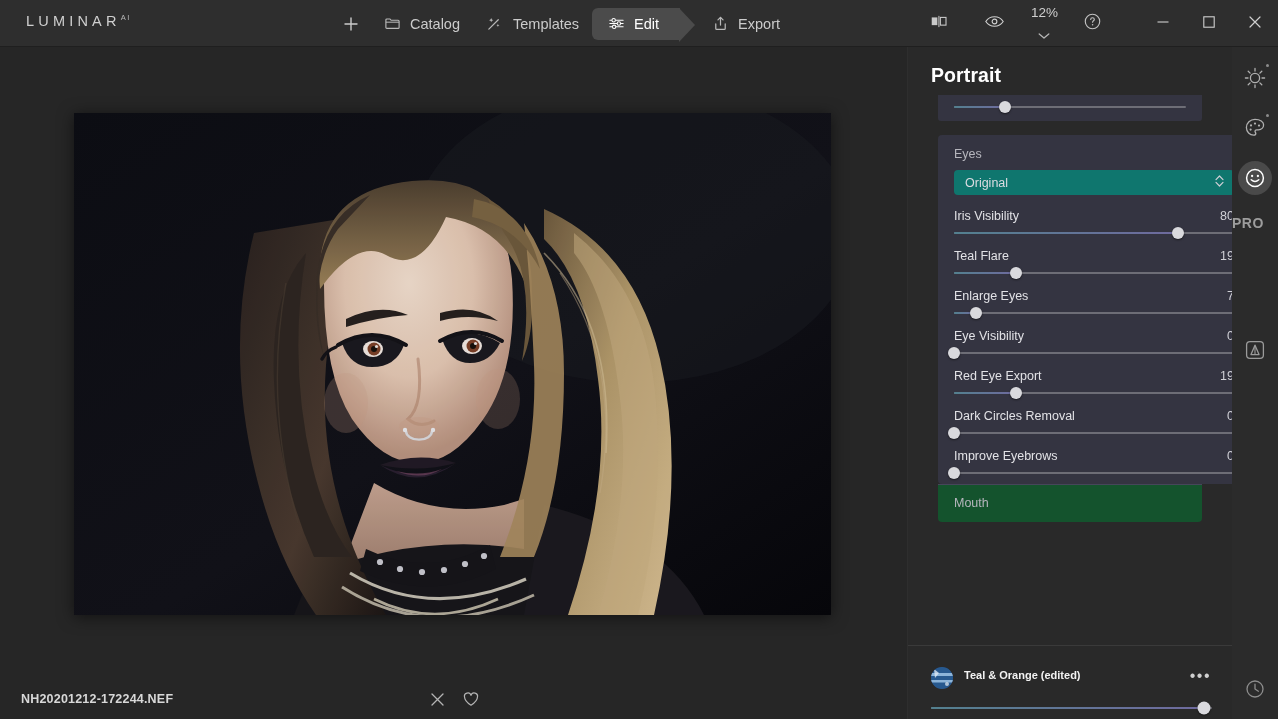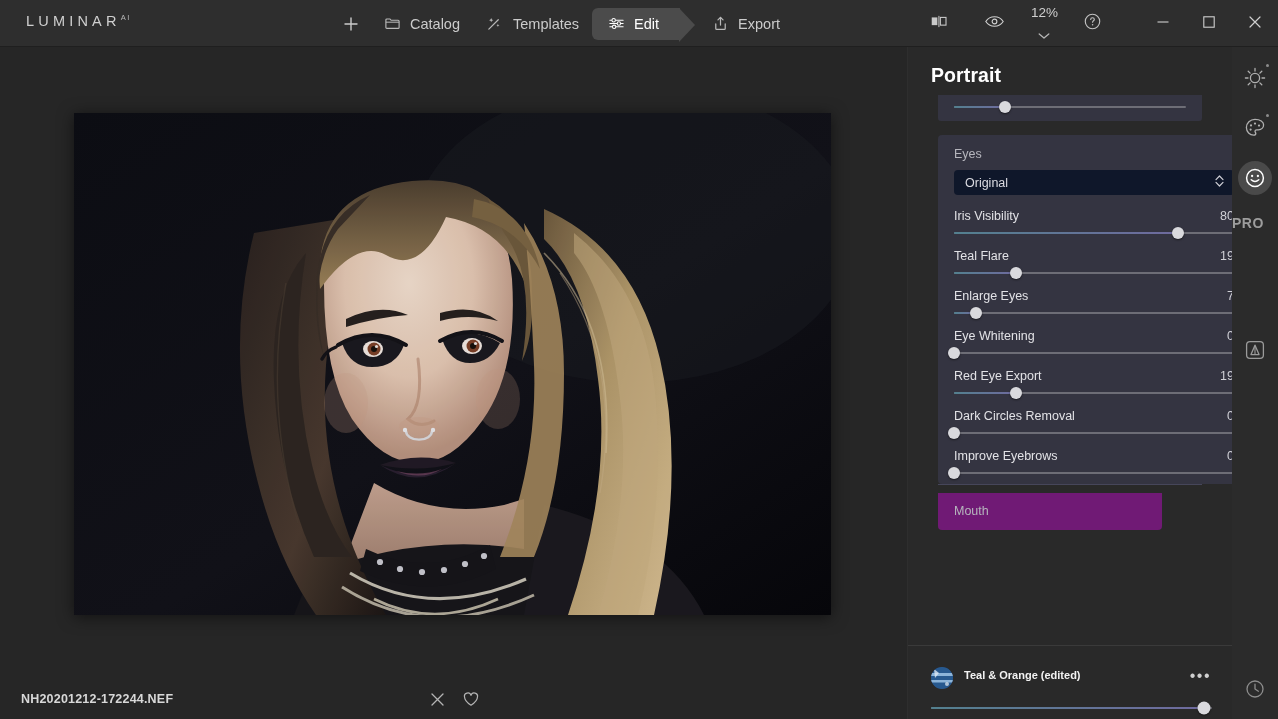--- a/index.html
+++ b/index.html
@@ -109,21 +109,21 @@
     margin: 0 30px 0 30px;
     width: 312px;
   }
   .group.eyes { border-radius: 4px; margin-top: 0; }
   .group-sep { height: 1px; background: #46465a; margin: 0 30px; width: 264px; }
   .grow-pad { padding: 0 16px; }
   .section-label {
     font-size: 12.5px; color: #b6b6bd; padding: 12px 0 9px 0;
   }
   .dropdown {
-    height: 25px; background: #0f172a; border-radius: 4px;
+    height: 25px; background: #0f766e; border-radius: 4px;
     display: flex; align-items: center; justify-content: space-between;
     padding: 0 9px 0 11px; cursor: pointer; margin-bottom: 9px;
   }
   .dropdown span.val { font-size: 12.5px; color: #dcdce2; }
   .sliderrow { padding-top: 5px; padding-bottom: 10px; }
   .sliderrow .lbl-line {
     display: flex; justify-content: space-between; align-items: baseline;
     margin-bottom: 9px;
   }
   .sliderrow .lbl { font-size: 12.5px; color: #e2e2e6; }
@@ -134,21 +134,21 @@
   .fill {
     position: absolute; left: 0; top: 0; height: 2px; border-radius: 1px;
     background: linear-gradient(to right, #53808f, #6f6a9e);
   }
   .knob {
     position: absolute; top: 50%; width: 12px; height: 12px; border-radius: 50%;
     background: #d9d9dd; transform: translate(-50%, -50%);
     box-shadow: 0 1px 2px rgba(0,0,0,0.5); cursor: pointer;
   }
   .collapsed-row {
-    margin: 8px 30px; width: 224px; background: #701a75;
+    margin: 0 30px; width: 264px; background: #14532d;
     border-radius: 0 0 4px 4px;
     padding: 11px 16px 12px 16px;
     font-size: 12.5px; color: #b6b6bd; cursor: pointer;
   }
 
   
   .peek {
     position: relative; margin: 0 30px; width: 264px; height: 26px;
     background: #343441; border-radius: 0 0 3px 3px; overflow: hidden;
   }
@@ -511,21 +511,21 @@
                   <span class="lbl">Enlarge Eyes</span>
                   <span class="num">7</span>
                 </div>
                 <div class="track">
                   <div class="fill" style="width: 8%;"></div>
                   <div class="knob" style="left: 8%;"></div>
                 </div>
               </div>
               <div class="sliderrow">
                 <div class="lbl-line">
-                  <span class="lbl">Eye Whitening</span>
+                  <span class="lbl">Eye Visibility</span>
                   <span class="num">0</span>
                 </div>
                 <div class="track">
                   <div class="fill" style="width: 0%;"></div>
                   <div class="knob" style="left: 0%;"></div>
                 </div>
               </div>
               <div class="sliderrow">
                 <div class="lbl-line">
                   <span class="lbl">Red Eye Export</span>

